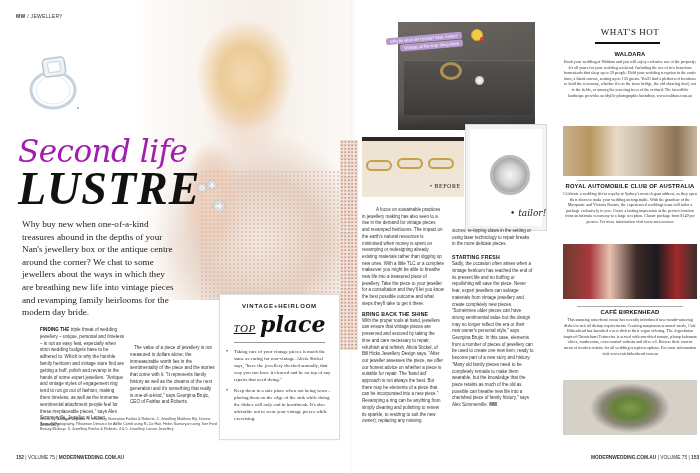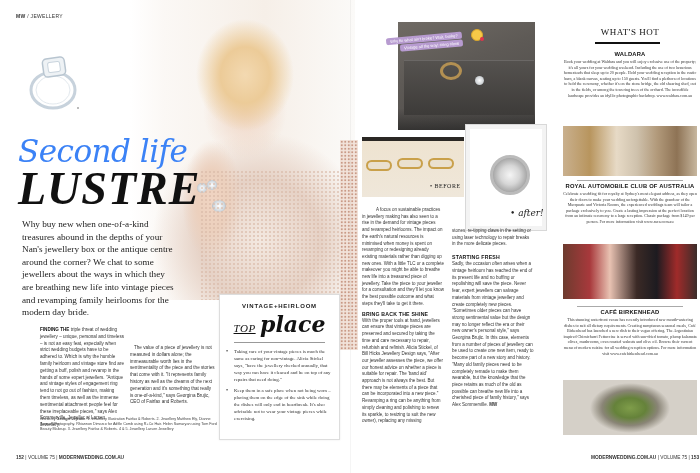--- a/index.html
+++ b/index.html
@@ -35,21 +35,21 @@
   }
   .hero-hand {
     left: 182px; top: 140px; width: 60px; height: 120px;
     background: radial-gradient(ellipse 30px 60px at 30px 60px, #f0d4c2 0%, #ecd0bd 50%, rgba(240,212,194,0) 100%);
   }
   .hero-ring { width: 10px; height: 10px; border-radius: 50%; background: radial-gradient(circle, #fff 0%, #cfd6dc 60%, #8d98a3 100%); }
 
   .title-script {
     left: 18px; top: 133px;
     font-family: "DejaVu Serif", serif; font-style: italic;
-    font-size: 31px; letter-spacing: -0.5px; color: #3b82f6;
+    font-size: 31px; letter-spacing: -0.5px; color: #a21caf;
   }
   .title-main {
     left: 18px; top: 162px;
     font-family: "Liberation Serif", serif; font-style: italic; font-weight: bold;
     font-size: 46px; letter-spacing: 1px; color: #111;
   }
   .standfirst {
     left: 22px; top: 218px; width: 152px;
     font-family: "Liberation Serif", serif; font-size: 9.2px; line-height: 12.6px;
     text-align: left; color: #222;
@@ -211,21 +211,21 @@
 <div class="abs emoji"></div>
 
 <div class="abs photo-before"></div>
 <div class="abs ring-gold" style="left:366px;top:160px;"></div>
 <div class="abs ring-gold" style="left:397px;top:158px;"></div>
 <div class="abs ring-gold" style="left:428px;top:158px;"></div>
 <div class="abs before-label">• BEFORE</div>
 
 <div class="abs photo-after"></div>
 <div class="abs after-ring"></div>
-<div class="abs after-label">• after!</div>
+<div class="abs after-label">• tailor!</div>
 
 <div class="abs mid-col mcol1">
   <p style="text-indent:14px;">A focus on sustainable practices in jewellery making has also seen to a rise in the demand for vintage pieces and revamped heirlooms. The impact on the earth's natural resources is minimised when money is spent on revamping or redesigning already existing materials rather than digging up new ones. With a little TLC or a complete makeover you might be able to breathe new life into a treasured piece of jewellery. Take the piece to your jeweller for a consultation and they'll let you know the best possible outcome and what steps they'll take to get it there.</p>
   <h4>BRING BACK THE SHINE</h4>
   <p>With the proper tools at hand, jewellers can ensure that vintage pieces are preserved and secured by taking the time and care necessary to repair, refurbish and refinish. Alicia Stickel, of Bill Hicks Jewellery Design says, "After our jeweller assesses the piece, we offer our honest advice on whether a piece is suitable for repair. The 'band aid' approach is not always the best. But there may be elements of a piece that can be incorporated into a new piece." Revamping a ring can be anything from simply cleaning and polishing to renew its sparkle, to resizing to suit the new owner), replacing any missing</p>
 </div>
 <div class="abs mid-col mcol2">
   <p>stones, re-tipping claws in the setting or using laser technology to repair breaks in the more delicate pieces.</p>
   <h4 style="margin-top:6px;">STARTING FRESH</h4>
   <p><span>Sadly, the occasion often arises when a vintage heirloom has reached the end of its present life and no buffing or repolishing will save the piece. Never fear, expert jewellers can salvage materials from vintage jewellery and create completely new pieces. "Sometimes older pieces can have strong sentimental value but the design may no longer reflect the era or their new owner's personal style," says Georgina Brujic. In this case, elements from a number of pieces of jewellery can be used to create one new item, ready to become part of a new story and history. "Many old family pieces need to be completely remade to make them wearable, but the knowledge that the piece retains as much of the old as possible can breathe new life into a cherished piece of family history," says Alex Sommerville.</span> <b>MW</b></p>

